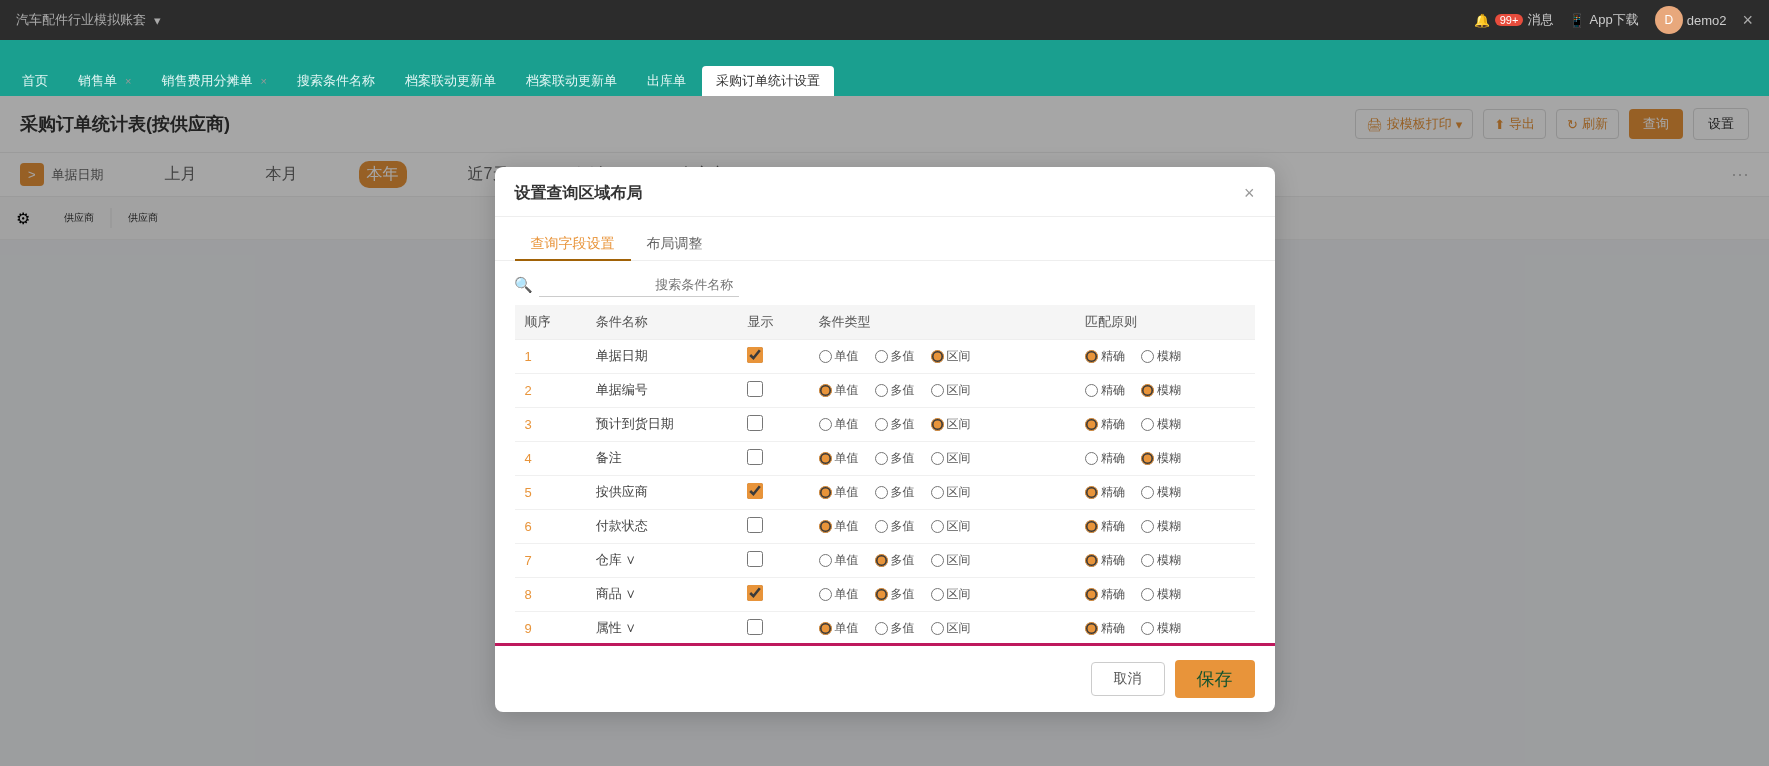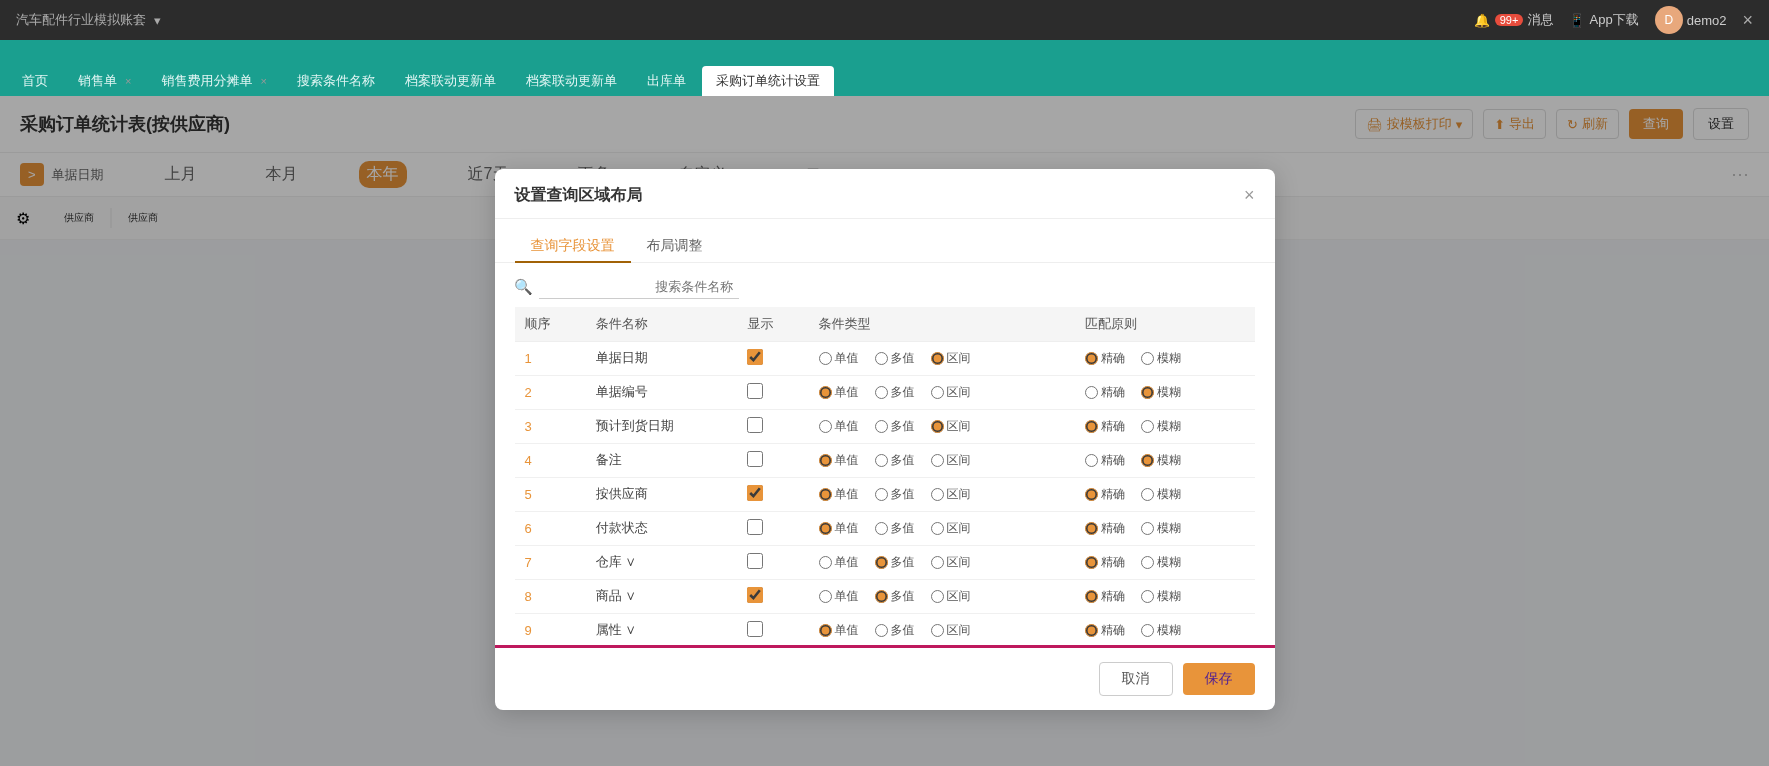--- a/index.html
+++ b/index.html
@@ -255,22 +255,22 @@
       background: #fff;
       color: #555;
       font-size: 14px;
       cursor: pointer;
     }
     .btn-save {
       padding: 7px 22px;
       border: none;
       border-radius: 4px;
       background: #e8943a;
-      color: #4c1d95;
-      font-size: 14px;
+      color: #14532d;
+      font-size: 18px;
       cursor: pointer;
     }
 
     
     .btn-action-orange {
       background: #e8943a; color: #fff; border: none; border-radius: 4px;
       padding: 6px 14px; font-size: 13px; cursor: pointer;
     }
     .btn-action-white {
       background: #fff; color: #333; border: 1px solid #ddd; border-radius: 4px;

